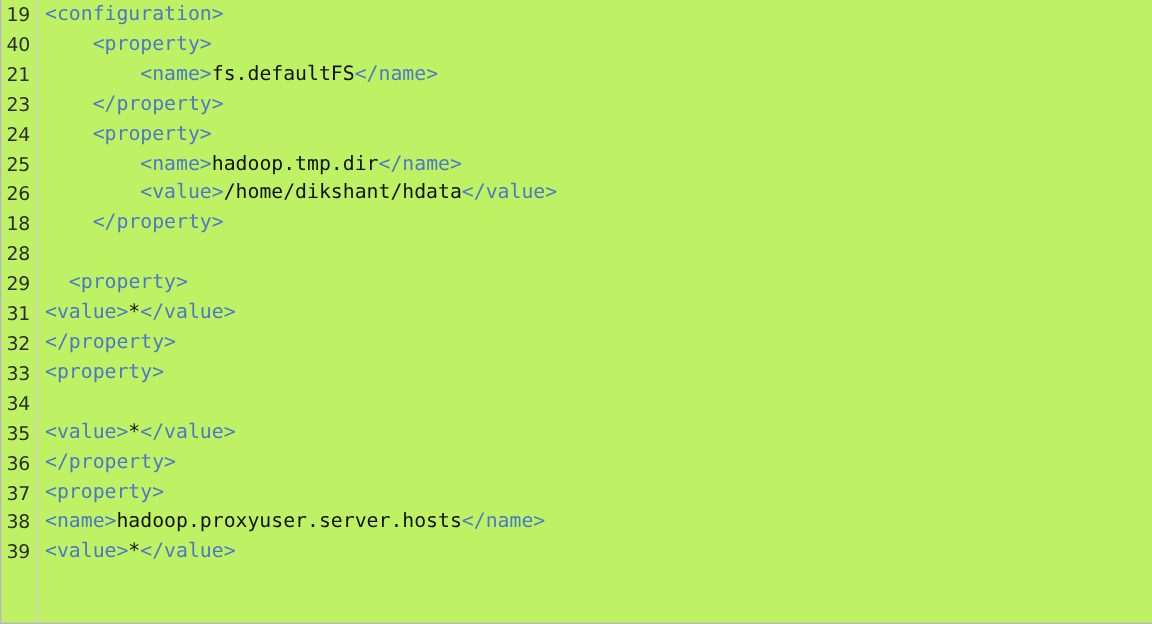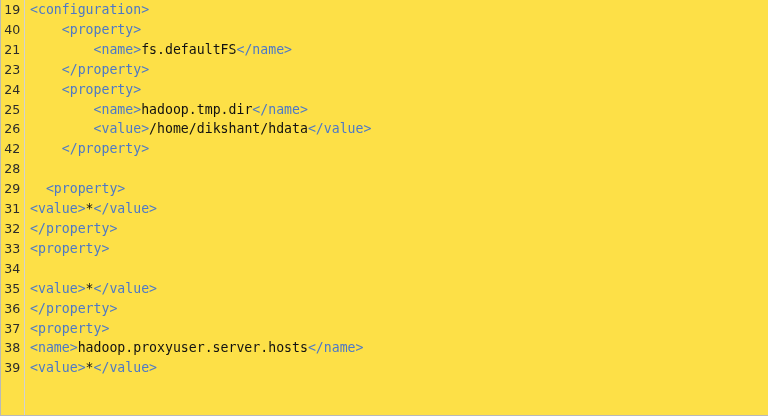--- a/index.html
+++ b/index.html
@@ -11,21 +11,21 @@
     width: 768px;
     height: 416px;
     overflow: hidden;
     font-family: "DejaVu Sans Mono", "Liberation Mono", monospace;
   }
 
   #editor {
     position: relative;
     width: 768px;
     height: 416px;
-    background: #fde047;
+    background: #bef264;
     border-left: 1px solid #b9b9b9;
     border-bottom: 1px solid #b9b9b9;
     box-sizing: border-box;
     overflow: hidden;
   }
 
   
   #gutter-rule {
     position: absolute;
     left: 23px;
@@ -89,21 +89,21 @@
 <div id="editor">
   <div id="gutter-rule"></div>
   <div id="code-area">
       <div class="code-line"><span class="lineno">19</span><span class="content"><span class="tag">&lt;configuration&gt;</span></span></div>
       <div class="code-line"><span class="lineno">40</span><span class="content"><span>    </span><span class="tag">&lt;property&gt;</span></span></div>
       <div class="code-line"><span class="lineno">21</span><span class="content"><span>        </span><span class="tag">&lt;name&gt;</span><span class="txt">fs.defaultFS</span><span class="tag">&lt;/name&gt;</span></span></div>
       <div class="code-line"><span class="lineno">23</span><span class="content"><span>    </span><span class="tag">&lt;/property&gt;</span></span></div>
       <div class="code-line"><span class="lineno">24</span><span class="content"><span>    </span><span class="tag">&lt;property&gt;</span></span></div>
       <div class="code-line"><span class="lineno">25</span><span class="content"><span>        </span><span class="tag">&lt;name&gt;</span><span class="txt">hadoop.tmp.dir</span><span class="tag">&lt;/name&gt;</span></span></div>
       <div class="code-line"><span class="lineno">26</span><span class="content"><span>        </span><span class="tag">&lt;value&gt;</span><span class="txt">/home/dikshant/hdata</span><span class="tag">&lt;/value&gt;</span></span></div>
-      <div class="code-line"><span class="lineno">42</span><span class="content"><span>    </span><span class="tag">&lt;/property&gt;</span></span></div>
+      <div class="code-line"><span class="lineno">18</span><span class="content"><span>    </span><span class="tag">&lt;/property&gt;</span></span></div>
       <div class="code-line"><span class="lineno">28</span><span class="content"></span></div>
       <div class="code-line"><span class="lineno">29</span><span class="content"><span>  </span><span class="tag">&lt;property&gt;</span></span></div>
       <div class="code-line"><span class="lineno">31</span><span class="content"><span class="tag">&lt;value&gt;</span><span class="txt">*</span><span class="tag">&lt;/value&gt;</span></span></div>
       <div class="code-line"><span class="lineno">32</span><span class="content"><span class="tag">&lt;/property&gt;</span></span></div>
       <div class="code-line"><span class="lineno">33</span><span class="content"><span class="tag">&lt;property&gt;</span></span></div>
       <div class="code-line"><span class="lineno">34</span></div>
       <div class="code-line"><span class="lineno">35</span><span class="content"><span class="tag">&lt;value&gt;</span><span class="txt">*</span><span class="tag">&lt;/value&gt;</span></span></div>
       <div class="code-line"><span class="lineno">36</span><span class="content"><span class="tag">&lt;/property&gt;</span></span></div>
       <div class="code-line"><span class="lineno">37</span><span class="content"><span class="tag">&lt;property&gt;</span></span></div>
       <div class="code-line"><span class="lineno">38</span><span class="content"><span class="tag">&lt;name&gt;</span><span class="txt">hadoop.proxyuser.server.hosts</span><span class="tag">&lt;/name&gt;</span></span></div>

